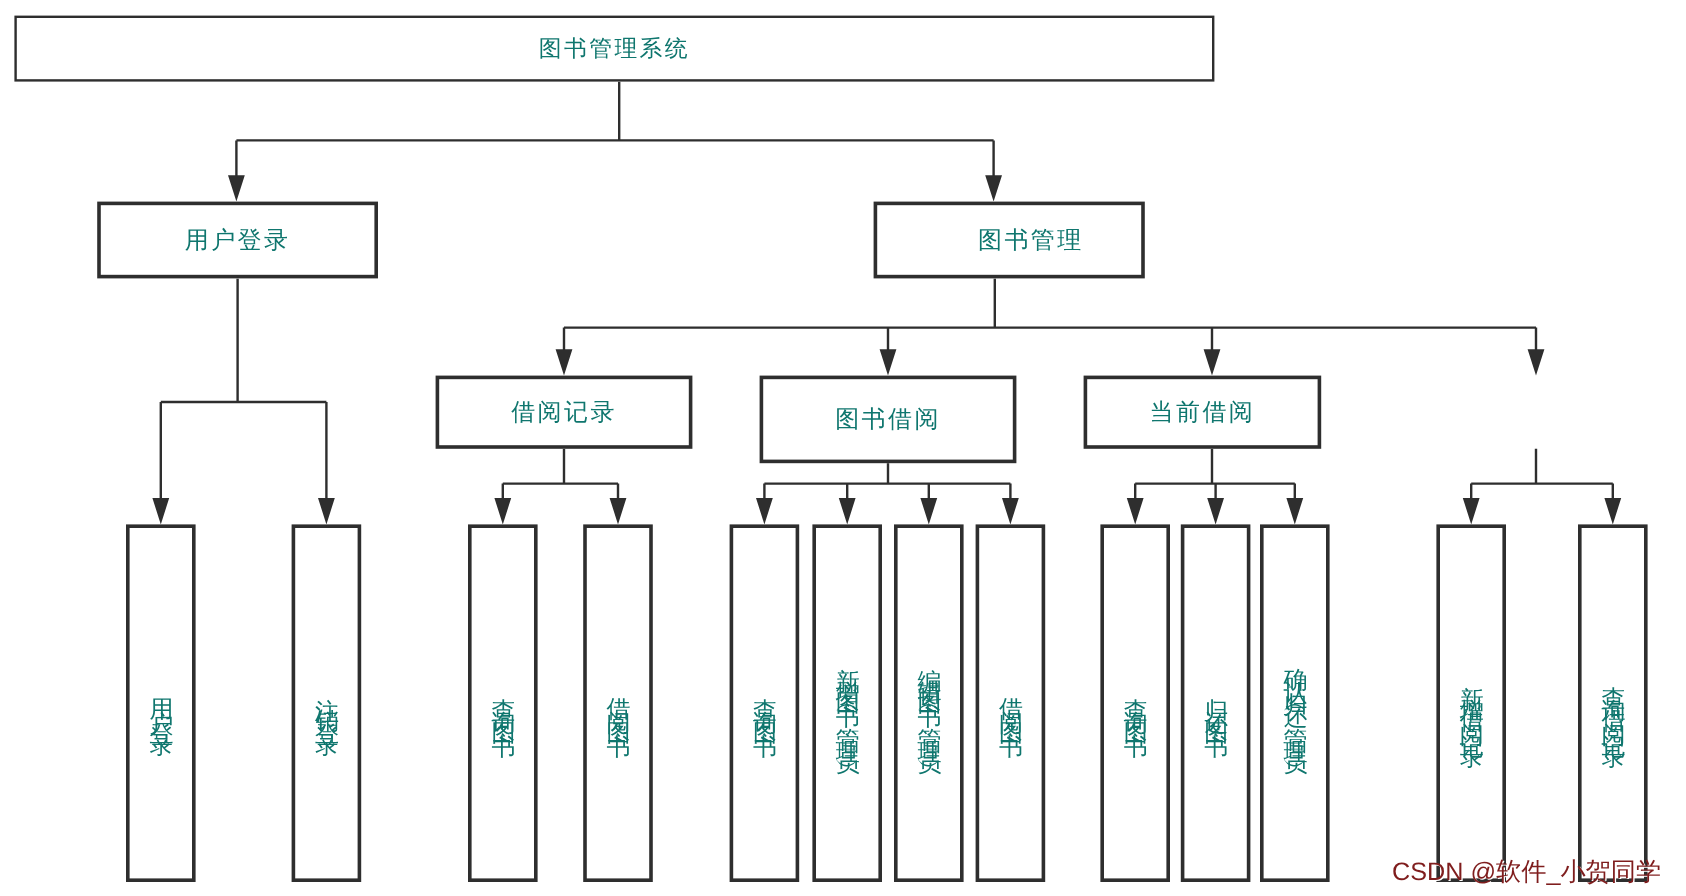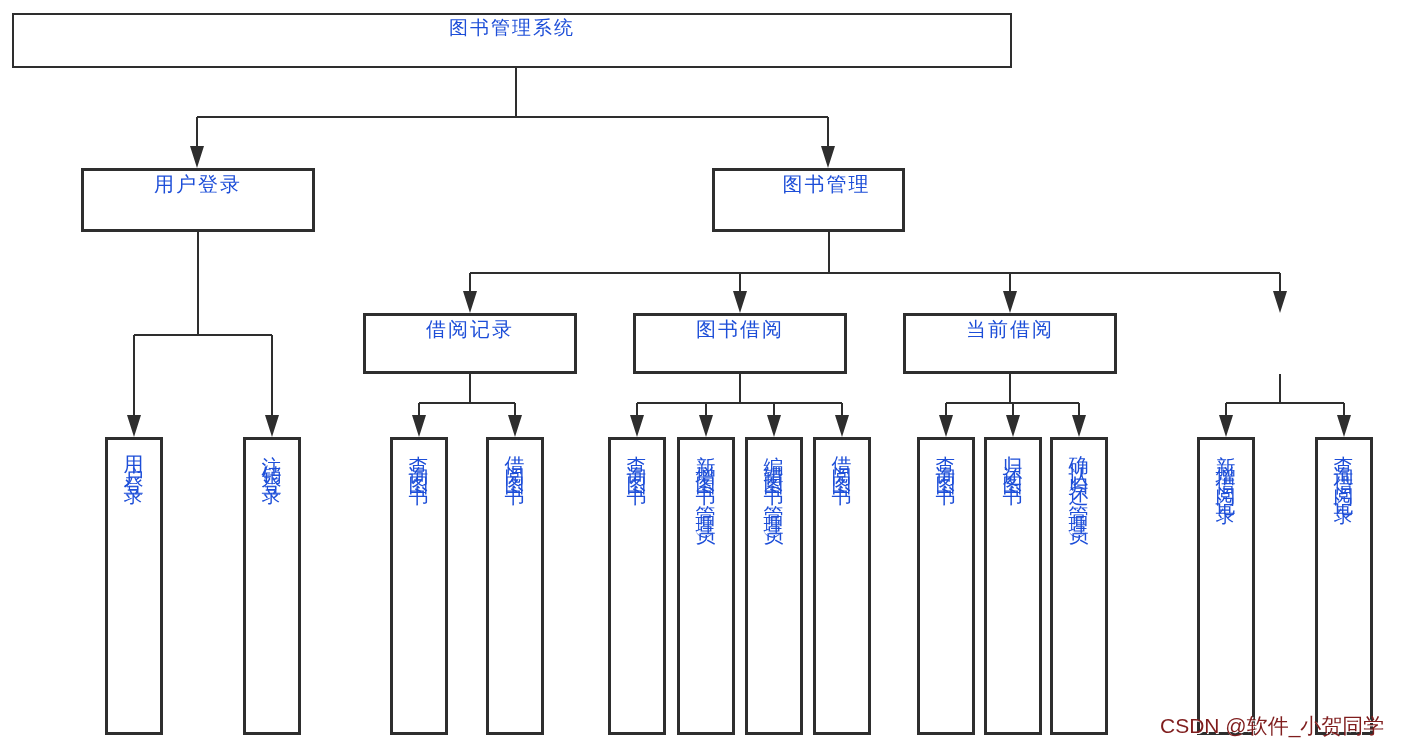--- a/index.html
+++ b/index.html
@@ -11,45 +11,46 @@
     font-family: "Liberation Sans", sans-serif;
     overflow: hidden;
   }
   #connectors { position: absolute; left: 0; top: 0; }
   .box {
     position: absolute;
     background: #ffffff;
     border: 3px solid #2e2e2e;
     box-sizing: border-box;
     display: flex;
+    align-items: center;
     justify-content: center;
-    color: #1d4ed8;
+    color: #0f766e;
   }
   .hbox .label {
     font-size: 20px;
     letter-spacing: 2px;
     white-space: nowrap;
   }
   .vbox .label {
     writing-mode: vertical-rl;
     font-size: 20px;
     letter-spacing: 10px;
     line-height: 1;
     white-space: nowrap;
   }
   
   #n-root { left: 12px; top: 13px; width: 1000px; height: 55px; border-width: 2px; }
   #n-root .label { font-size: 19px; }
   
   #n-user-login  { left: 81px;  top: 168px; width: 234px; height: 64px; }
-  #n-book-mgmt   { left: 712px; top: 168px; width: 193px; height: 64px; padding-left: 36px; }
+  #n-book-mgmt   { left: 728px; top: 168px; width: 226px; height: 64px; padding-left: 36px; }
   
   #n-new-book       { left: 363px;  top: 313px; width: 214px; height: 61px; }
-  #n-book-borrow    { left: 633px;  top: 313px; width: 214px; height: 61px; }
-  #n-current-borrow { left: 903px;  top: 313px; width: 214px; height: 61px; }
+  #n-book-borrow    { left: 633px;  top: 313px; width: 214px; height: 73px; }
+  #n-current-borrow { left: 903px;  top: 313px; width: 198px; height: 61px; }
   #n-borrow-record  { left: 1173px; top: 313px; width: 214px; height: 61px; }
   
   .leaf { top: 437px; width: 58px; height: 298px; }
   #l1  { left: 105px; }
   #l2  { left: 243px; }
   #l3  { left: 390px; }
   #l4  { left: 486px; }
   #l5  { left: 608px; }
   #l6  { left: 677px; }
   #l7  { left: 745px; }

